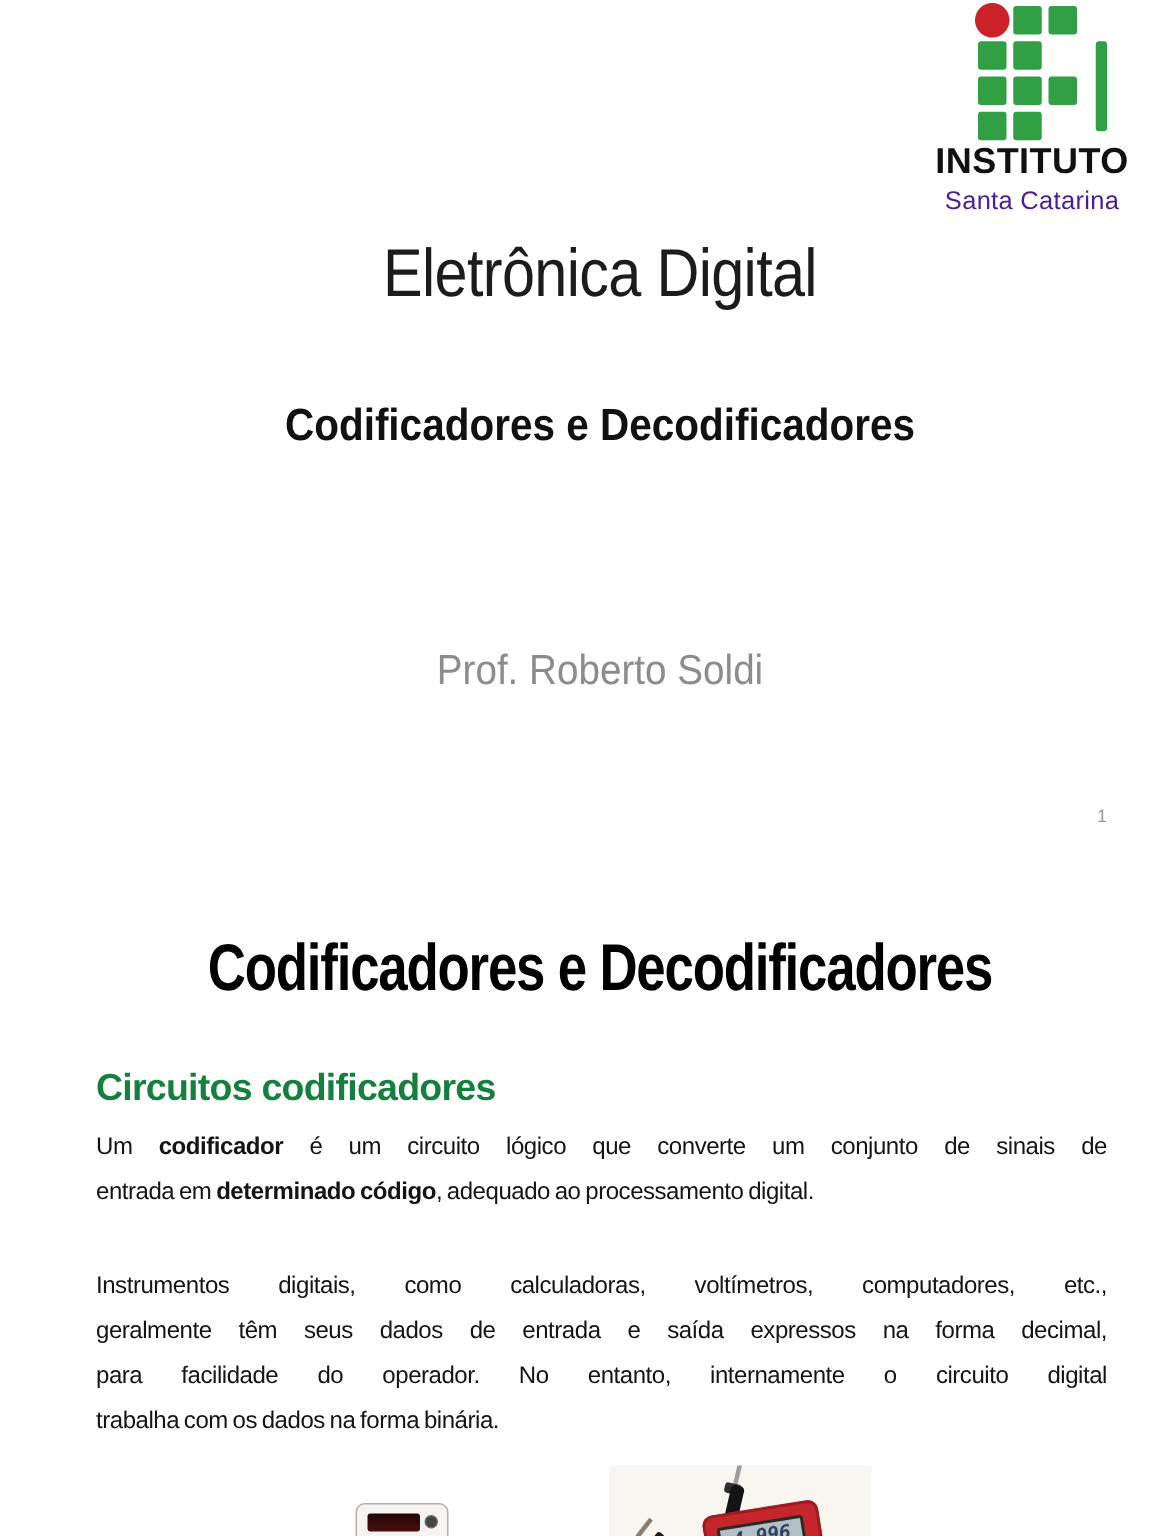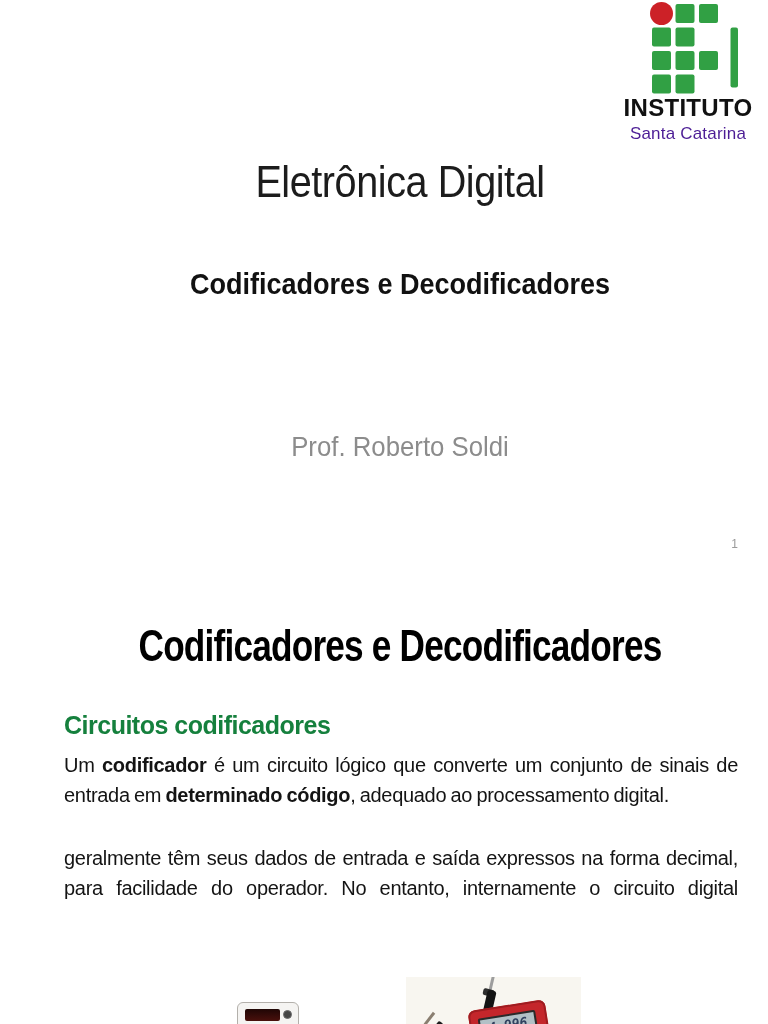--- a/index.html
+++ b/index.html
@@ -29,21 +29,21 @@
     font-size:28px;line-height:36px;color:#8c8c8c;
     transform:scaleX(0.92);transform-origin:center;}
   .page-num{position:absolute;top:537px;right:46px;font-size:12px;color:#9a9a9a;}
 
   
   .s2-title{position:absolute;top:44px;left:0;width:768px;text-align:center;
     font-size:44px;line-height:52px;font-weight:bold;color:#000;letter-spacing:-1px;
     transform:scaleX(0.8);transform-origin:center;}
   .s2-heading{position:absolute;top:134px;left:48px;
     font-size:25px;line-height:30px;font-weight:bold;color:#15803d;letter-spacing:-0.5px;}
-  .para{position:absolute;left:48px;width:674px;font-size:20px;line-height:30px;color:#141414;
+  .para{position:absolute;left:48px;width:674px;font-size:16px;line-height:30px;color:#141414;
     letter-spacing:-0.3px;word-spacing:-1px;}
   #para1{top:174px;}
   #para2{top:267px;}
   .jline{text-align:justify;text-align-last:justify;white-space:normal;}
   .jline.last{text-align-last:left;}
   .jline .bold{font-weight:bold;}
 
   
   .calc{position:absolute;left:221px;top:426px;width:62px;height:46px;
     background:#f5f4f2;border:1px solid #b3b0ab;border-radius:6px;box-sizing:border-box;}
@@ -104,22 +104,24 @@
 
   <div class="s2-title">Codificadores e Decodificadores</div>
   <div class="s2-heading">Circuitos codificadores</div>
 
   <div class="para" id="para1">
       <div class="jline"><span>Um </span><span class="bold">codificador</span><span> é um circuito lógico que converte um conjunto de sinais de</span></div>
       <div class="jline last"><span>entrada em </span><span class="bold">determinado código</span><span>, adequado ao processamento digital.</span></div>
     </div>
 
   <div class="para" id="para2">
+      <div class="jline"><span>Instrumentos digitais, como calculadoras, voltímetros, computadores, etc.,</span></div>
       <div class="jline"><span>geralmente têm seus dados de entrada e saída expressos na forma decimal,</span></div>
       <div class="jline"><span>para facilidade do operador. No entanto, internamente o circuito digital</span></div>
+      <div class="jline last"><span>trabalha com os dados na forma binária.</span></div>
     </div>
 
   <div class="calc">
     <div class="calc-display"></div>
     <div class="calc-hp"></div>
 
   </div>
 
   <div class="volt">
     <div class="probe-tip-left"></div>

